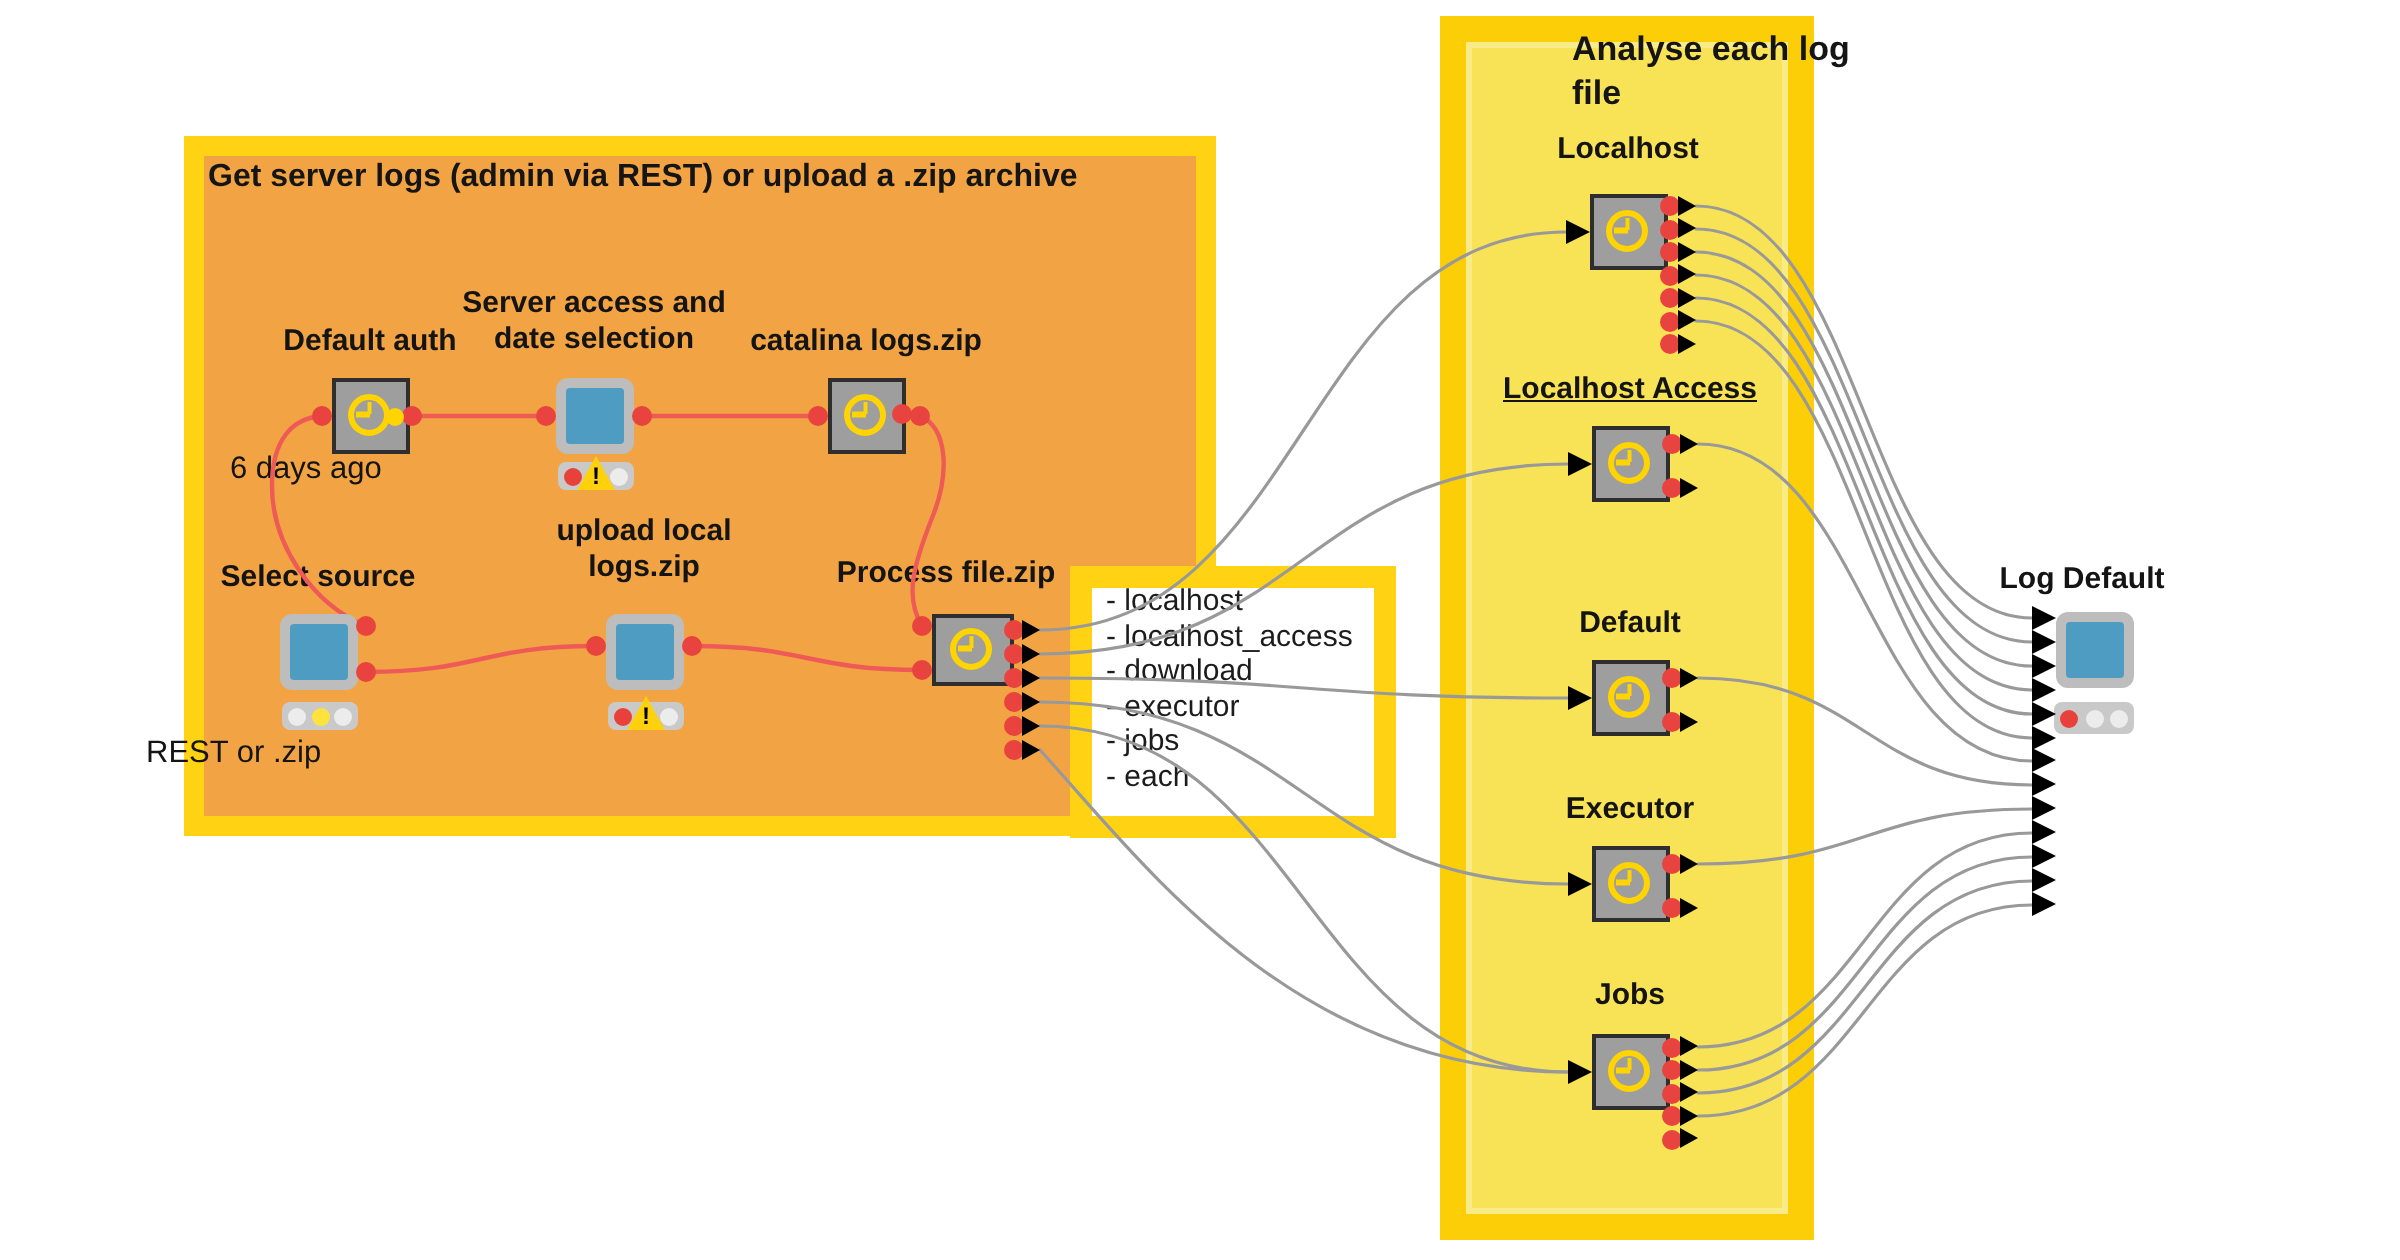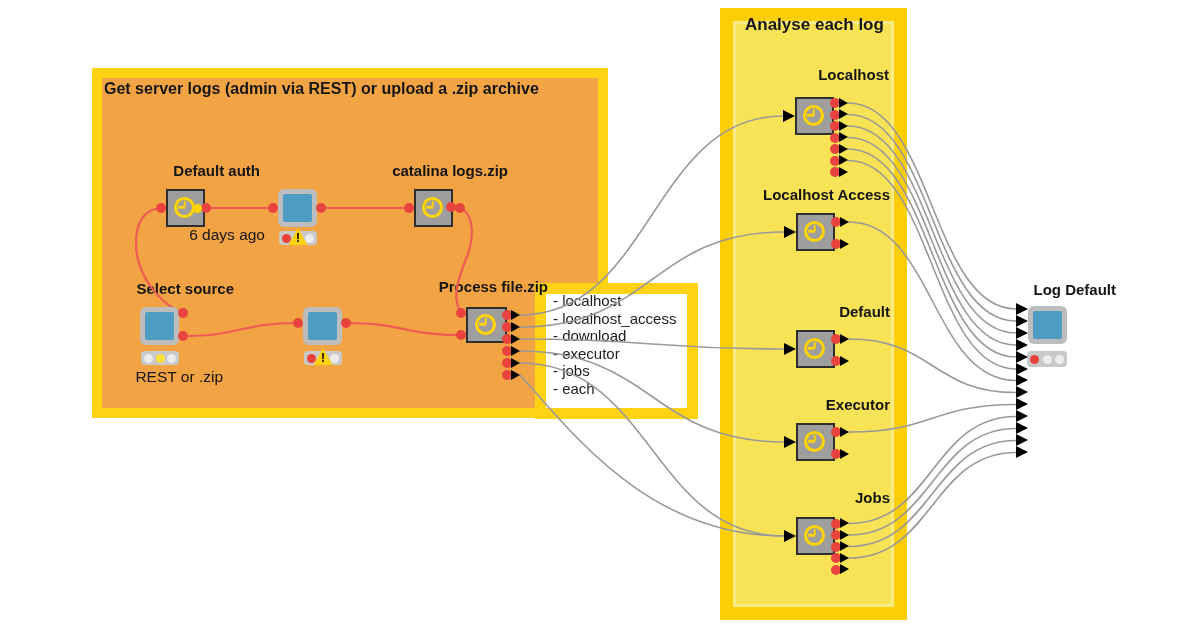--- a/index.html
+++ b/index.html
@@ -4,21 +4,21 @@
 <style>
   html,body{margin:0;padding:0;background:#ffffff;}
   .canvas{position:relative;width:1200px;height:630px;background:#ffffff;overflow:hidden;
           font-family:"Liberation Sans",sans-serif;}
   .box{position:absolute;box-sizing:border-box;}
   .box-orange{background:#F2A444;border:10px solid #FFD214;z-index:1;}
   .box-analyse{background:#F8E356;border:13px solid #FBCE07;z-index:1;
                box-shadow:inset 0 0 0 3px rgba(255,255,255,0.30);}
   .box-note{background:#ffffff;border:11px solid #FFD214;z-index:2;}
   .box-title{position:absolute;font-weight:bold;font-size:16px;color:#151515;z-index:2;white-space:nowrap;}
-  .analyse-title{position:absolute;font-weight:bold;font-size:17px;line-height:22px;color:#151515;z-index:2;}
+  .analyse-title{position:absolute;font-weight:bold;font-size:17px;line-height:22px;color:#151515;z-index:2;margin-left:41px;}
   .note-text{position:absolute;z-index:2;}
   .note-line{font-size:15px;line-height:17.6px;color:#1c1c1c;white-space:nowrap;}
   .node-clock{position:absolute;background:#9E9E9E;border:2px solid #2E2E2E;box-sizing:border-box;z-index:4;}
   .clock-icon{position:absolute;left:50%;top:50%;width:21px;height:21px;margin:-11.5px 0 0 -11.5px;
               border:3px solid #FFD400;border-radius:50%;box-sizing:border-box;}
   .clock-icon::before{content:"";position:absolute;left:50%;top:1px;width:2.5px;height:6.5px;background:#FFD400;transform:translateX(-50%);}
   .clock-icon::after{content:"";position:absolute;left:1px;top:50%;width:6.5px;height:2.5px;background:#FFD400;transform:translateY(-50%);}
   .node-blue-frame{position:absolute;background:#BDBDBD;border-radius:6px;z-index:4;}
   .node-blue-inner{position:absolute;left:5px;top:5px;right:5px;bottom:5px;background:#4E9CC2;border-radius:2px;}
   .port{position:absolute;width:10px;height:10px;border-radius:50%;background:#E8433E;z-index:5;}
@@ -27,35 +27,36 @@
            border-left:9px solid #000;z-index:5;}
   .tri-in{position:absolute;width:0;height:0;border-top:6.5px solid transparent;border-bottom:6.5px solid transparent;
           border-left:12px solid #000;z-index:5;}
   .traffic{position:absolute;background:#C9C9C9;border-radius:4px;display:flex;align-items:center;
            justify-content:space-between;padding:0 3px;box-sizing:border-box;z-index:4;}
   .dot{width:9px;height:9px;border-radius:50%;}
   .dot-red{background:#E8413C;} .dot-yellow{background:#FFE33C;} .dot-off{background:#ECECEC;}
   .warn{position:absolute;width:19px;height:17px;background:#FFD10C;
         clip-path:polygon(50% 0,100% 100%,0 100%);display:flex;align-items:flex-end;justify-content:center;
         font-weight:bold;font-size:12px;line-height:13px;color:#000;z-index:6;}
-  .nlabel{position:absolute;text-align:right;font-weight:bold;font-size:15px;line-height:18px;color:#141414;z-index:2;}
-  .nsub{position:absolute;text-align:right;font-size:15.5px;color:#141414;z-index:2;}
+  .nlabel{position:absolute;text-align:center;font-weight:bold;font-size:15px;line-height:18px;color:#141414;z-index:2;}
+  .nsub{position:absolute;text-align:left;font-size:15.5px;color:#141414;z-index:2;}
   #wires{position:absolute;left:0;top:0;z-index:3;pointer-events:none;}
 </style>
 </head>
 <body>
 
 <div class="canvas" id="wf">
 
   <div class="box box-orange" style="left:92px;top:68px;width:516px;height:350px;"></div>
   <div class="box-title" style="left:104px;top:80px;">Get server logs (admin via REST) or upload a .zip archive</div>
 
   <div class="box box-analyse" style="left:720px;top:8px;width:187px;height:612px;"></div>
   <div class="analyse-title" style="left:745px;top:14px;">
     <div>Analyse each log</div>
+    <div>file</div>
   </div>
 
   <div class="box box-note" style="left:535px;top:283px;width:163px;height:136px;"></div>
   <div class="note-text" style="left:553px;top:292px;">
     <div class="note-line">- localhost</div>
     <div class="note-line">- localhost_access</div>
     <div class="note-line">- download</div>
     <div class="note-line">- executor</div>
     <div class="note-line">- jobs</div>
     <div class="note-line">- each</div>
@@ -94,20 +95,24 @@
     <div class="nlabel" style="left: 110px; top: 162px; width: 150px;">
       <div>Default auth</div>
     </div>
     <div class="nsub" style="left: 115px; top: 226px; width: 150px;">6 days ago</div>
     <div class="port" style="left: 156px; top: 203px;"></div>
     <div class="port" style="left: 201px; top: 203px;"></div>
     <div class="ydot" style="left: 192.5px; top: 203.5px;"></div>
     <div class="node-blue-frame" style="left: 278px; top: 189px; width: 39px; height: 38px;">
       <div class="node-blue-inner"></div>
     </div>
+    <div class="nlabel" style="left: 222px; top: 143px; width: 150px;">
+      <div>Server access and</div>
+      <div>date selection</div>
+    </div>
     <div class="port" style="left: 268px; top: 203px;"></div>
     <div class="port" style="left: 316px; top: 203px;"></div>
     <div class="traffic" style="left: 279px; top: 231px; width: 38px; height: 14px;">
       <span class="dot dot-red"></span>
       <span class="dot dot-off"></span>
       <span class="dot dot-off"></span>
     </div>
     <div class="warn" style="left: 288.5px; top: 228px;">!</div>
     <div class="node-clock" style="left: 414px; top: 189px; width: 39px; height: 38px;">
       <span class="clock-icon"></span>
@@ -127,20 +132,24 @@
     <div class="nsub" style="left: 73px; top: 368px; width: 150px;">REST or .zip</div>
     <div class="port" style="left: 178px; top: 308px;"></div>
     <div class="port" style="left: 178px; top: 331px;"></div>
     <div class="traffic" style="left: 141px; top: 351px; width: 38px; height: 14px;">
       <span class="dot dot-off"></span>
       <span class="dot dot-yellow"></span>
       <span class="dot dot-off"></span>
     </div>
     <div class="node-blue-frame" style="left: 303px; top: 307px; width: 39px; height: 38px;">
       <div class="node-blue-inner"></div>
+    </div>
+    <div class="nlabel" style="left: 247px; top: 257px; width: 150px;">
+      <div>upload local</div>
+      <div>logs.zip</div>
     </div>
     <div class="port" style="left: 293px; top: 318px;"></div>
     <div class="port" style="left: 341px; top: 318px;"></div>
     <div class="traffic" style="left: 304px; top: 351px; width: 38px; height: 14px;">
       <span class="dot dot-red"></span>
       <span class="dot dot-off"></span>
       <span class="dot dot-off"></span>
     </div>
     <div class="warn" style="left: 313.5px; top: 348px;">!</div>
     <div class="node-clock" style="left: 466px; top: 307px; width: 41px; height: 36px;">
@@ -180,21 +189,21 @@
     <div class="port" style="left: 830px; top: 144px;"></div>
     <div class="tri-out" style="left: 839px; top: 143.5px;"></div>
     <div class="port" style="left: 830px; top: 155.5px;"></div>
     <div class="tri-out" style="left: 839px; top: 155px;"></div>
     <div class="port" style="left: 830px; top: 167px;"></div>
     <div class="tri-out" style="left: 839px; top: 166.5px;"></div>
     <div class="tri-in" style="left: 783px; top: 109.5px;"></div>
     <div class="node-clock" style="left: 796px; top: 213px; width: 39px; height: 38px;">
       <span class="clock-icon"></span>
     </div>
-    <div class="nlabel" style="left: 740px; top: 186px; width: 150px;">
+    <div class="nlabel" style="left: 740px; top: 186px; width: 150px; text-decoration: underline;">
       <div>Localhost Access</div>
     </div>
     <div class="port" style="left: 831px; top: 217px;"></div>
     <div class="tri-out" style="left: 840px; top: 216.5px;"></div>
     <div class="port" style="left: 831px; top: 239px;"></div>
     <div class="tri-out" style="left: 840px; top: 238.5px;"></div>
     <div class="tri-in" style="left: 784px; top: 225.5px;"></div>
     <div class="node-clock" style="left: 796px; top: 330px; width: 39px; height: 38px;">
       <span class="clock-icon"></span>
     </div>

